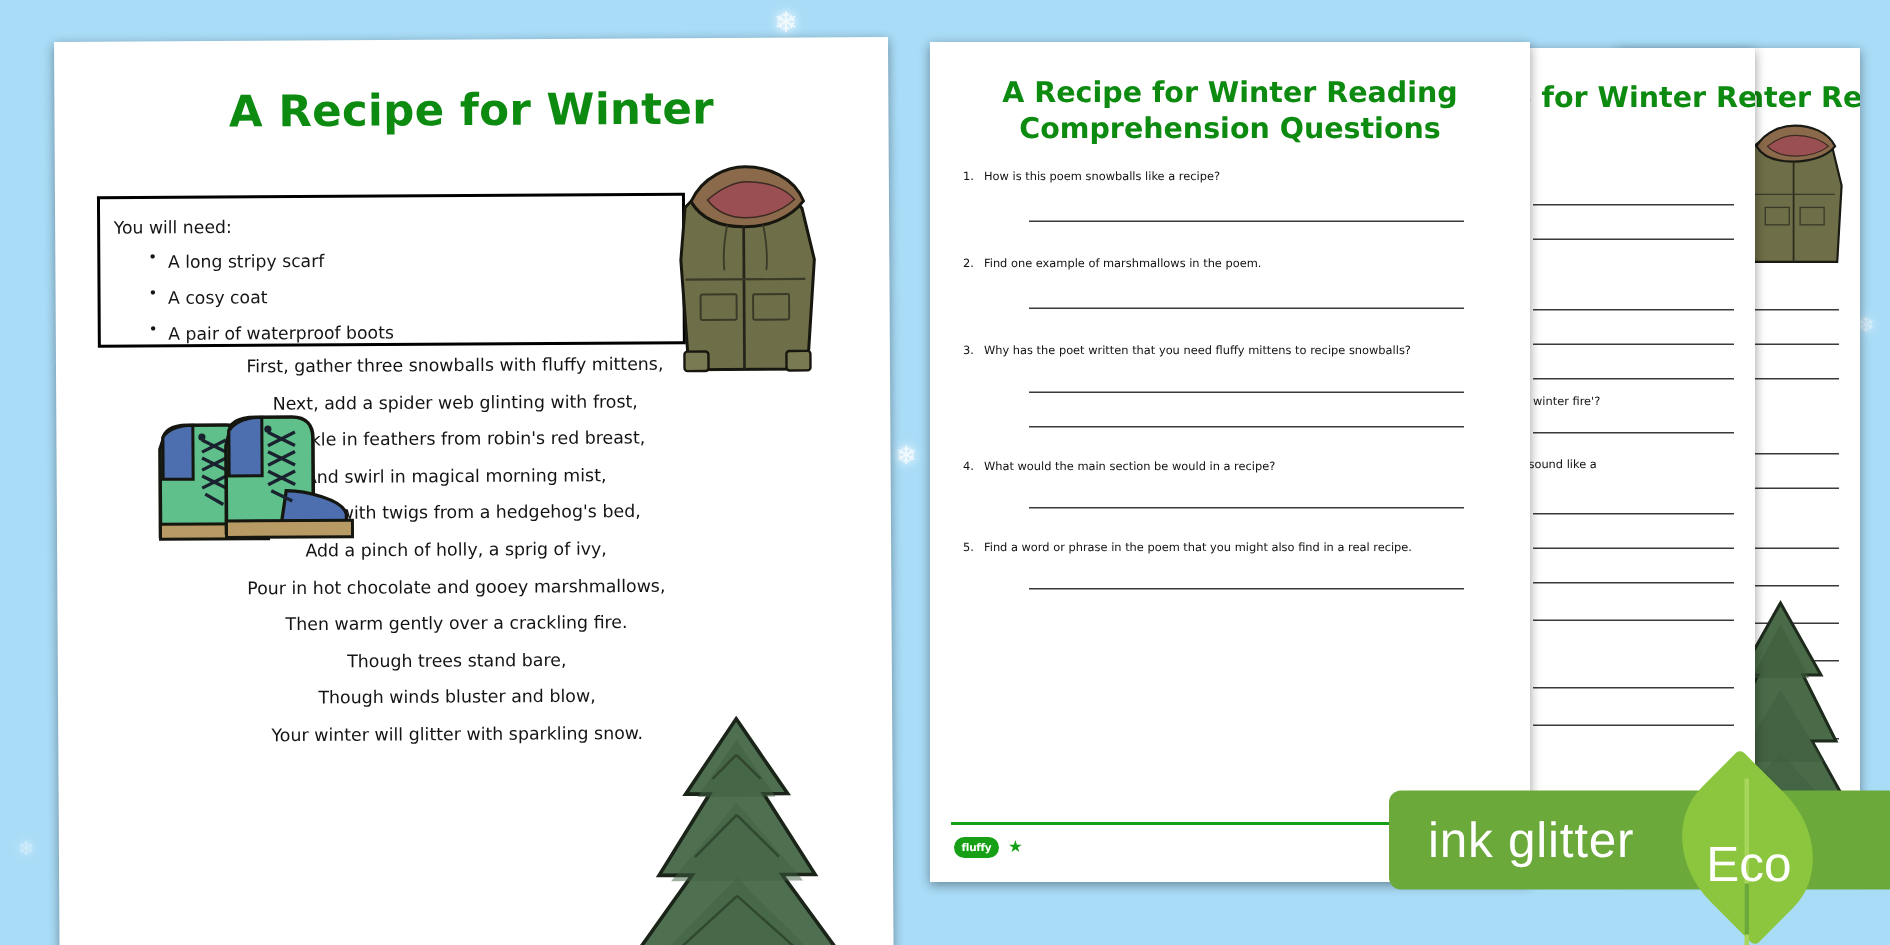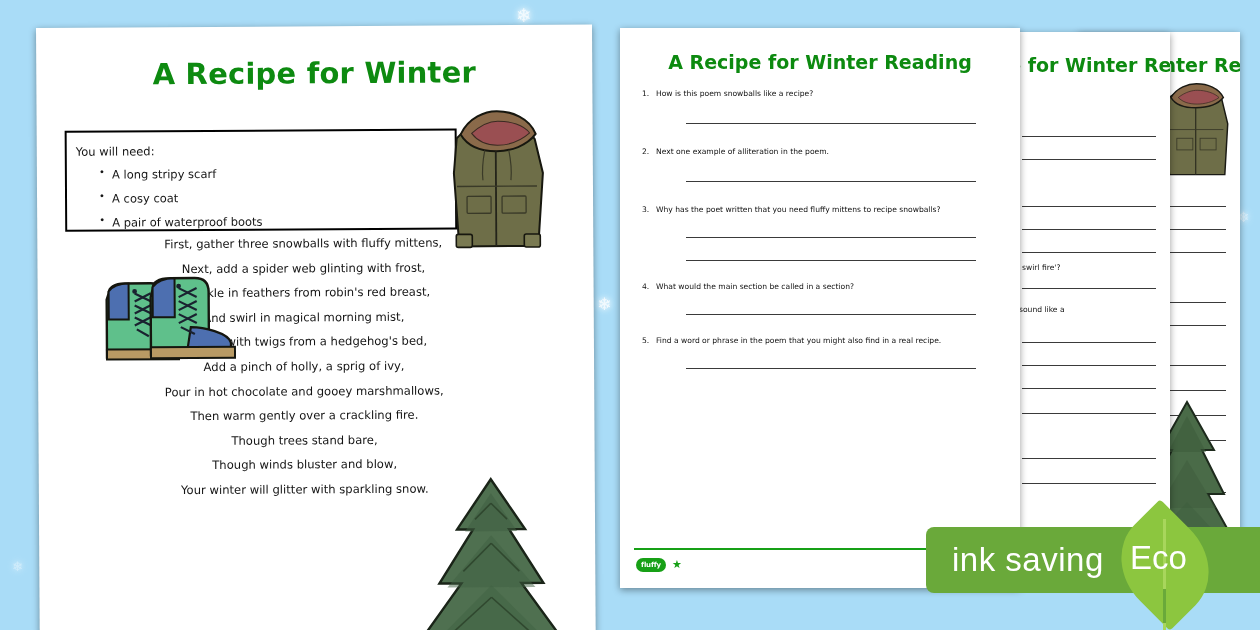--- a/index.html
+++ b/index.html
@@ -171,22 +171,22 @@
     border-radius:58% 4% 58% 4%;
     transform:rotate(-45deg);
   }
   .eco-leaf-vein{
     position:absolute;left:237px;top:-8px;width:3px;height:112px;background:#a8d65c;
   }
   .eco-leaf-stem{
     position:absolute;left:237px;top:62px;width:3px;height:34px;background:#6aa93a;
   }
   .eco-label{
-    position:absolute; left:204px; top:12px; width:72px;
-    color:#fff; font-size:33px;
+    position:absolute; left:204px; top:30px; width:72px;
+    text-align:center; color:#fff; font-size:33px;
     font-family:"Liberation Sans", sans-serif;
     z-index:3;
   }
 </style>
 </head>
 <body>
 
 <div class="snowflake" style="left:516px;top:6px;font-size:19px;">❄</div>
 <div class="snowflake" style="left:597px;top:296px;font-size:17px;">❄</div>
 <div class="snowflake" style="left:1238px;top:210px;font-size:14px;opacity:.55;">❄</div>
@@ -222,21 +222,21 @@
   <rect x="62" y="90" width="22" height="16" fill="none" stroke="#3a3a28" stroke-width="1.2"></rect>
 </svg>
 
 <div class="sheet" id="page3">
   <div class="hidden-title">A Recipe for Winter Reading</div>
   <div class="hl" style="margin-top:60px;"></div>
   <div class="hl" style="margin-top:22px;"></div>
   <div class="hl" style="margin-top:46px;"></div>
   <div class="hl" style="margin-top:22px;"></div>
   <div class="hl" style="margin-top:22px;"></div>
-  <div class="frag" style="margin-top:10px;">swirl fire'?</div>
+  <div class="frag" style="margin-top:10px;">winter fire'?</div>
   <div class="hl" style="margin-top:16px;"></div>
   <div class="frag" style="margin-top:16px;margin-left:11px;">sound like a</div>
   <div class="hl" style="margin-top:28px;"></div>
   <div class="hl" style="margin-top:22px;"></div>
   <div class="hl" style="margin-top:22px;"></div>
   <div class="hl" style="margin-top:24px;"></div>
   <div class="hl" style="margin-top:44px;"></div>
   <div class="hl" style="margin-top:24px;"></div>
 </div>
 
@@ -244,46 +244,47 @@
   <rect x="54" y="120" width="9" height="66" fill="#8a7356" stroke="#1d2a1c" stroke-width="1.5"></rect>
   <path d="M59 4 L86 52 L74 52 L96 96 L80 96 L110 150 L8 150 L38 96 L22 96 L44 52 L32 52 Z" fill="#4a6b48" stroke="#1d2a1c" stroke-width="2"></path>
   <path d="M59 18 L78 54 L40 54 Z" fill="#3d5c3c" opacity=".6"></path>
   <path d="M59 62 L88 110 L30 110 Z" fill="#3d5c3c" opacity=".5"></path>
   <path d="M59 104 L100 148 L18 148 Z" fill="#3d5c3c" opacity=".4"></path>
 </svg>
 
 <div class="sheet" id="page2">
   <div class="p2-title">
     <div>A Recipe for Winter Reading</div>
+    <div>Comprehension Questions</div>
   </div>
 
   <div class="qlist">
 
     <div class="q">
       <span class="qnum">1.</span>
       <span class="qtext">How is this poem snowballs like a recipe?</span>
     </div>
     <div class="ansline" style="margin-top:24px;"></div>
 
     <div class="q" style="margin-top:22px;">
       <span class="qnum">2.</span>
-      <span class="qtext">Next one example of alliteration in the poem.</span>
+      <span class="qtext">Find one example of marshmallows in the poem.</span>
     </div>
     <div class="ansline" style="margin-top:24px;"></div>
 
     <div class="q" style="margin-top:22px;">
       <span class="qnum">3.</span>
       <span class="qtext">Why has the poet written that you need fluffy mittens to recipe snowballs?</span>
     </div>
     <div class="ansline" style="margin-top:22px;"></div>
     <div class="ansline" style="margin-top:22px;"></div>
 
     <div class="q" style="margin-top:20px;">
       <span class="qnum">4.</span>
-      <span class="qtext">What would the main section be called in a section?</span>
+      <span class="qtext">What would the main section be would in a recipe?</span>
     </div>
     <div class="ansline" style="margin-top:22px;"></div>
 
     <div class="q" style="margin-top:20px;">
       <span class="qnum">5.</span>
       <span class="qtext">Find a word or phrase in the poem that you might also find in a real recipe.</span>
     </div>
     <div class="ansline" style="margin-top:22px;"></div>
 
   </div>
@@ -380,19 +381,19 @@
         <path d="M90 70 L118 98"></path>
       <path d="M90 124 L48 162"></path>
         <path d="M90 124 L132 162"></path>
     </g>
   </svg>
 
 </div>
 
 <div id="eco-badge">
   <div class="eco-bar">
-    <span class="eco-text">ink saving</span>
+    <span class="eco-text">ink glitter</span>
   </div>
   <div class="eco-leaf"></div>
   <div class="eco-leaf-vein"></div>
   <div class="eco-leaf-stem"></div>
   <div class="eco-label">Eco</div>
 </div>
 
 </body></html>

